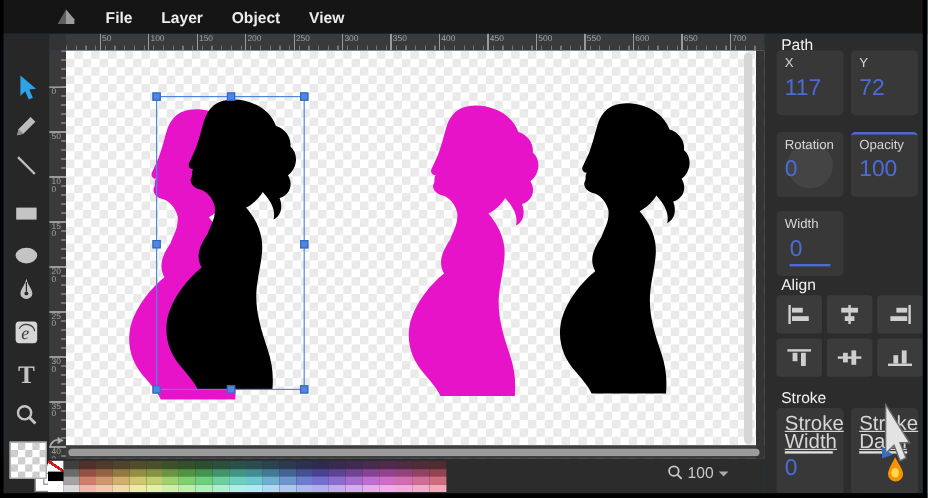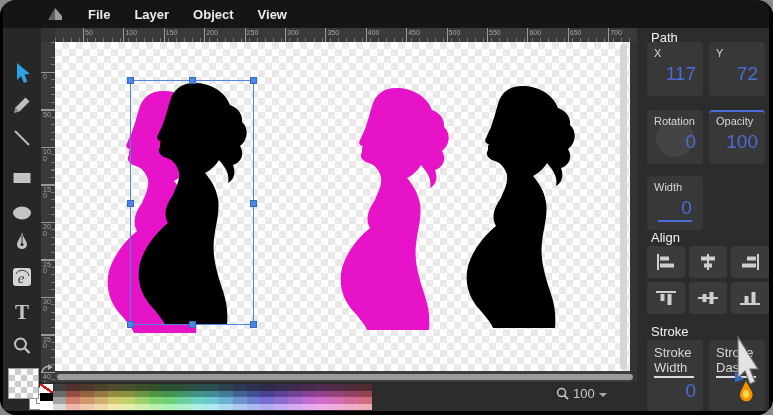--- a/index.html
+++ b/index.html
@@ -1,17 +1,17 @@
 <!DOCTYPE html>
 <html><head>
 <meta charset="utf-8">
 <style>
   html,body{margin:0;padding:0;background:#888;}
   *{box-sizing:border-box;}
-  #window{position:relative;width:773px;height:415px;background:#0c4a6e;border-radius:16px;overflow:hidden;
+  #window{position:relative;width:773px;height:415px;background:#0c4a6e;border-radius:0;overflow:hidden;
           font-family:"Liberation Sans",sans-serif;padding-left:37px;-webkit-font-smoothing:antialiased;}
 
   
   #menubar{position:absolute;left:0;top:0;width:773px;height:28px;background:#151515;display:flex;align-items:center;z-index:10;}
   #logo{margin-left:46px;width:18px;height:18px;flex:0 0 auto;}
   .menu-item{color:#ececec;font-size:13px;font-weight:600;margin-left:24px;cursor:default;}
 
   
   #toolbar{position:absolute;left:3px;top:28px;width:38px;height:383px;background:#272727;z-index:6;}
   .tool-btn{position:absolute;left:6px;width:26px;height:26px;display:flex;align-items:center;justify-content:center;background:transparent;border:none;padding:0;}
@@ -72,29 +72,29 @@
     background-image:linear-gradient(45deg,#ccc 25%,transparent 25%,transparent 75%,#ccc 75%),
                      linear-gradient(45deg,#ccc 25%,transparent 25%,transparent 75%,#ccc 75%);
     background-size:12px 12px;background-position:0 0,6px 6px;}
   #swap-arrow{position:absolute;left:33px;top:0;}
 
   
   #panel{position:absolute;left:637px;top:28px;width:132px;height:383px;background:#2c2c2c;z-index:9;overflow:hidden;}
   .sec-title{position:absolute;left:14px;font-size:13px;color:#f2f2f2;font-weight:400;}
   .pbox{position:absolute;width:56px;height:54px;background:#383838;border-radius:4px;padding:5px 7px;}
   .box-label{font-size:11px;color:#d6d6d6;display:block;line-height:13px;}
-  .box-value{display:block;text-align:right;font-size:19px;color:#4b6cd6;margin-top:3px;}
+  .box-value{display:block;text-align:left;font-size:19px;color:#4b6cd6;margin-top:3px;}
   #box-opacity{border-top:2px solid #4b6cd6;padding-top:3px;}
   #rot-dial{position:absolute;left:9px;top:9px;width:38px;height:38px;border-radius:50%;background:#444;}
   .rel{position:relative;z-index:1;}
   #box-blur .box-value{border-bottom:2px solid #4b6cd6;width:80%;margin:3px auto 0;padding-bottom:1px;}
   .align-btn{position:absolute;width:38px;height:32px;background:#3b3b3b;border:none;border-radius:3px;
     display:flex;align-items:center;justify-content:center;padding:0;}
   .sbox{position:absolute;width:56px;height:72px;background:#383838;border-radius:4px;padding:5px 7px;}
-  .sbox .box-label{font-size:13px;line-height:15px;}
+  .sbox .box-label{font-size:17px;line-height:15px;text-decoration:underline;}
   .s-underline{display:block;width:40px;border-bottom:2px solid #ddd;margin-top:1px;}
   .sbox .box-value{margin-top:2px;}
 
   
   .edge{position:absolute;background:#000;z-index:40;}
   #edge-l{left:0;top:0;width:3px;height:415px;}
   #edge-r{left:769px;top:0;width:4px;height:415px;}
   #edge-b{left:0;top:411px;width:773px;height:4px;}
 
   #cursor-overlay{position:absolute;left:727px;top:336px;z-index:50;pointer-events:none;}

